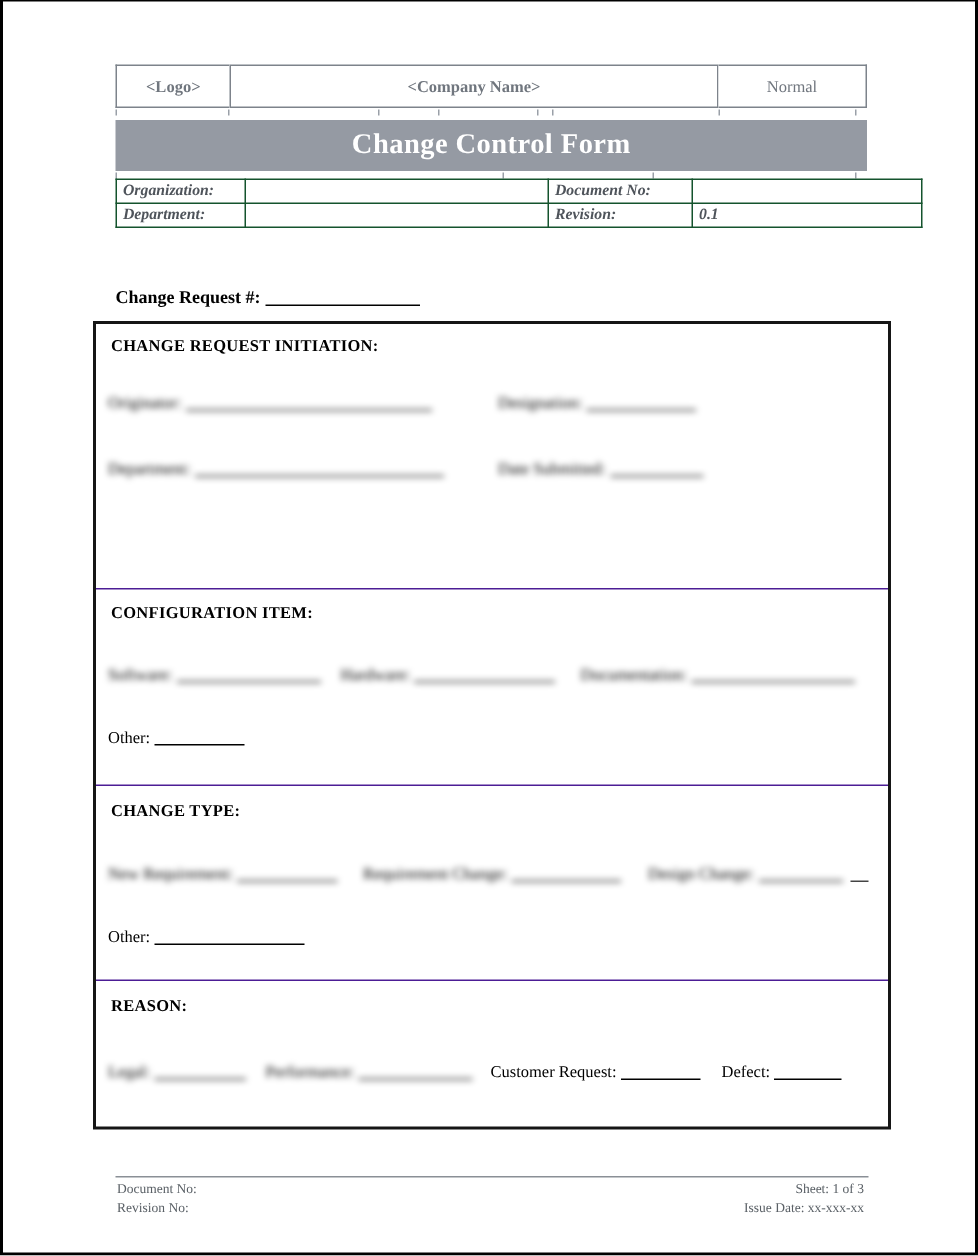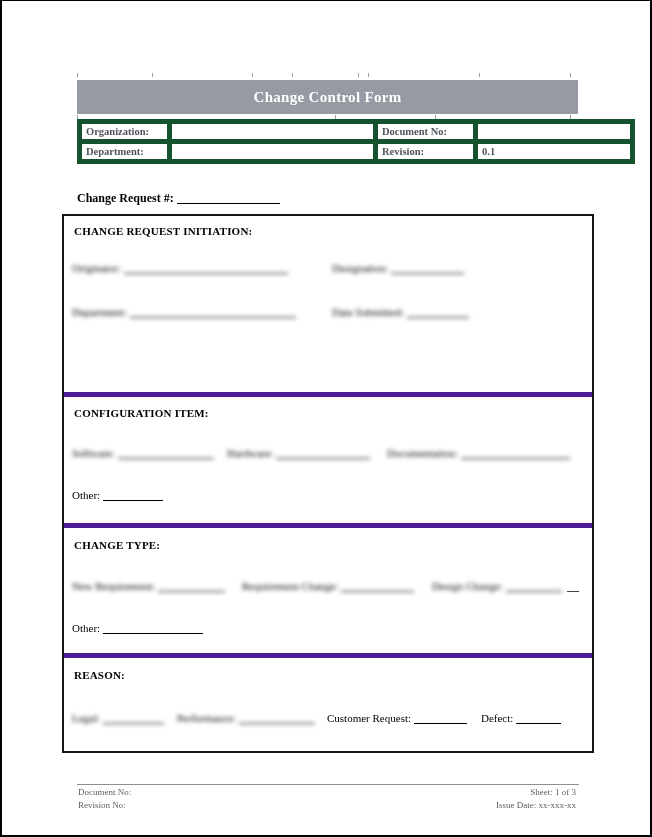--- a/index.html
+++ b/index.html
@@ -25,59 +25,64 @@
     font-size:11px;color:#70767e;background:#fff;
   }
   .header-cell.logo{width:76px;font-weight:bold;border-right:none;}
   .header-cell.company{width:326px;font-weight:bold;}
   .header-cell.classification{width:99px;border-left:none;}
   
   .tick{position:absolute;width:1px;height:4px;background:#9aa0a8;}
   
   .banner{
     position:absolute;left:75px;top:79px;width:501px;height:34px;
-    background:#959aa3;color:#fff;font-weight:bold;font-size:15px;
+    background:#959aa3;color:#fff;font-weight:bold;font-size:19px;
     display:flex;align-items:center;justify-content:center;letter-spacing:.3px;
   }
   
   .meta-table{
     position:absolute;left:75px;top:118px;width:501px;
     border-collapse:collapse;table-layout:fixed;
     font-size:10.5px;font-weight:bold;color:#4f545b;
   }
   .meta-table td{
-    border:5px solid #14532d;height:15px;padding:0 4px;
-    overflow:hidden;white-space:nowrap;
+    border:1px solid #14532d;height:15px;padding:0 4px;
+    overflow:hidden;white-space:nowrap;font-style:italic;
   }
   .c1{width:77px}.c2{width:193px}.c3{width:87px}.c4{width:144px}
   
   .cr-line{position:absolute;left:75px;top:190px;font-size:12px;font-weight:bold;color:#000;}
   
   .main-box{
     position:absolute;left:60px;top:213px;width:532px;height:539px;
     box-sizing:border-box;border:2px solid #161616;
   }
   .sec{position:absolute;left:0;right:0;box-sizing:border-box;}
-  .sec.b{border-top:5px solid #4c1d95;}
+  .sec.b{border-top:1px solid #4c1d95;}
   .sec-title{position:absolute;left:10px;font-size:11px;font-weight:bold;letter-spacing:.2px;white-space:nowrap;}
   .fgroup{position:absolute;font-size:11px;white-space:nowrap;}
   .blurred{filter:blur(2.3px);}
   .uline{display:inline-block;border-bottom:1px solid #000;height:11px;margin-left:3px;vertical-align:-2px;}
   .uline.abs{position:absolute;}
   
   .footer-rule{position:absolute;left:75px;top:783px;width:502px;border-top:1px solid #8a8f96;}
   .footer-col{position:absolute;top:785px;font-size:9px;line-height:13px;color:#5a6066;}
   .footer-col.left{left:76px;text-align:left;}
   .footer-col.right{right:74px;text-align:right;}
 </style>
 </head>
 <body>
 
 <div class="page">
 
+  <div class="header-table">
+    <div class="header-cell logo">&lt;Logo&gt;</div>
+    <div class="header-cell company">&lt;Company Name&gt;</div>
+    <div class="header-cell classification">Normal</div>
+  </div>
 
   <div class="tick" style="left:75px;top:72px"></div>
   <div class="tick" style="left:150px;top:72px"></div>
   <div class="tick" style="left:250px;top:72px"></div>
   <div class="tick" style="left:290px;top:72px"></div>
   <div class="tick" style="left:356px;top:72px"></div>
   <div class="tick" style="left:366px;top:72px"></div>
   <div class="tick" style="left:477px;top:72px"></div>
   <div class="tick" style="left:568px;top:72px"></div>
 

